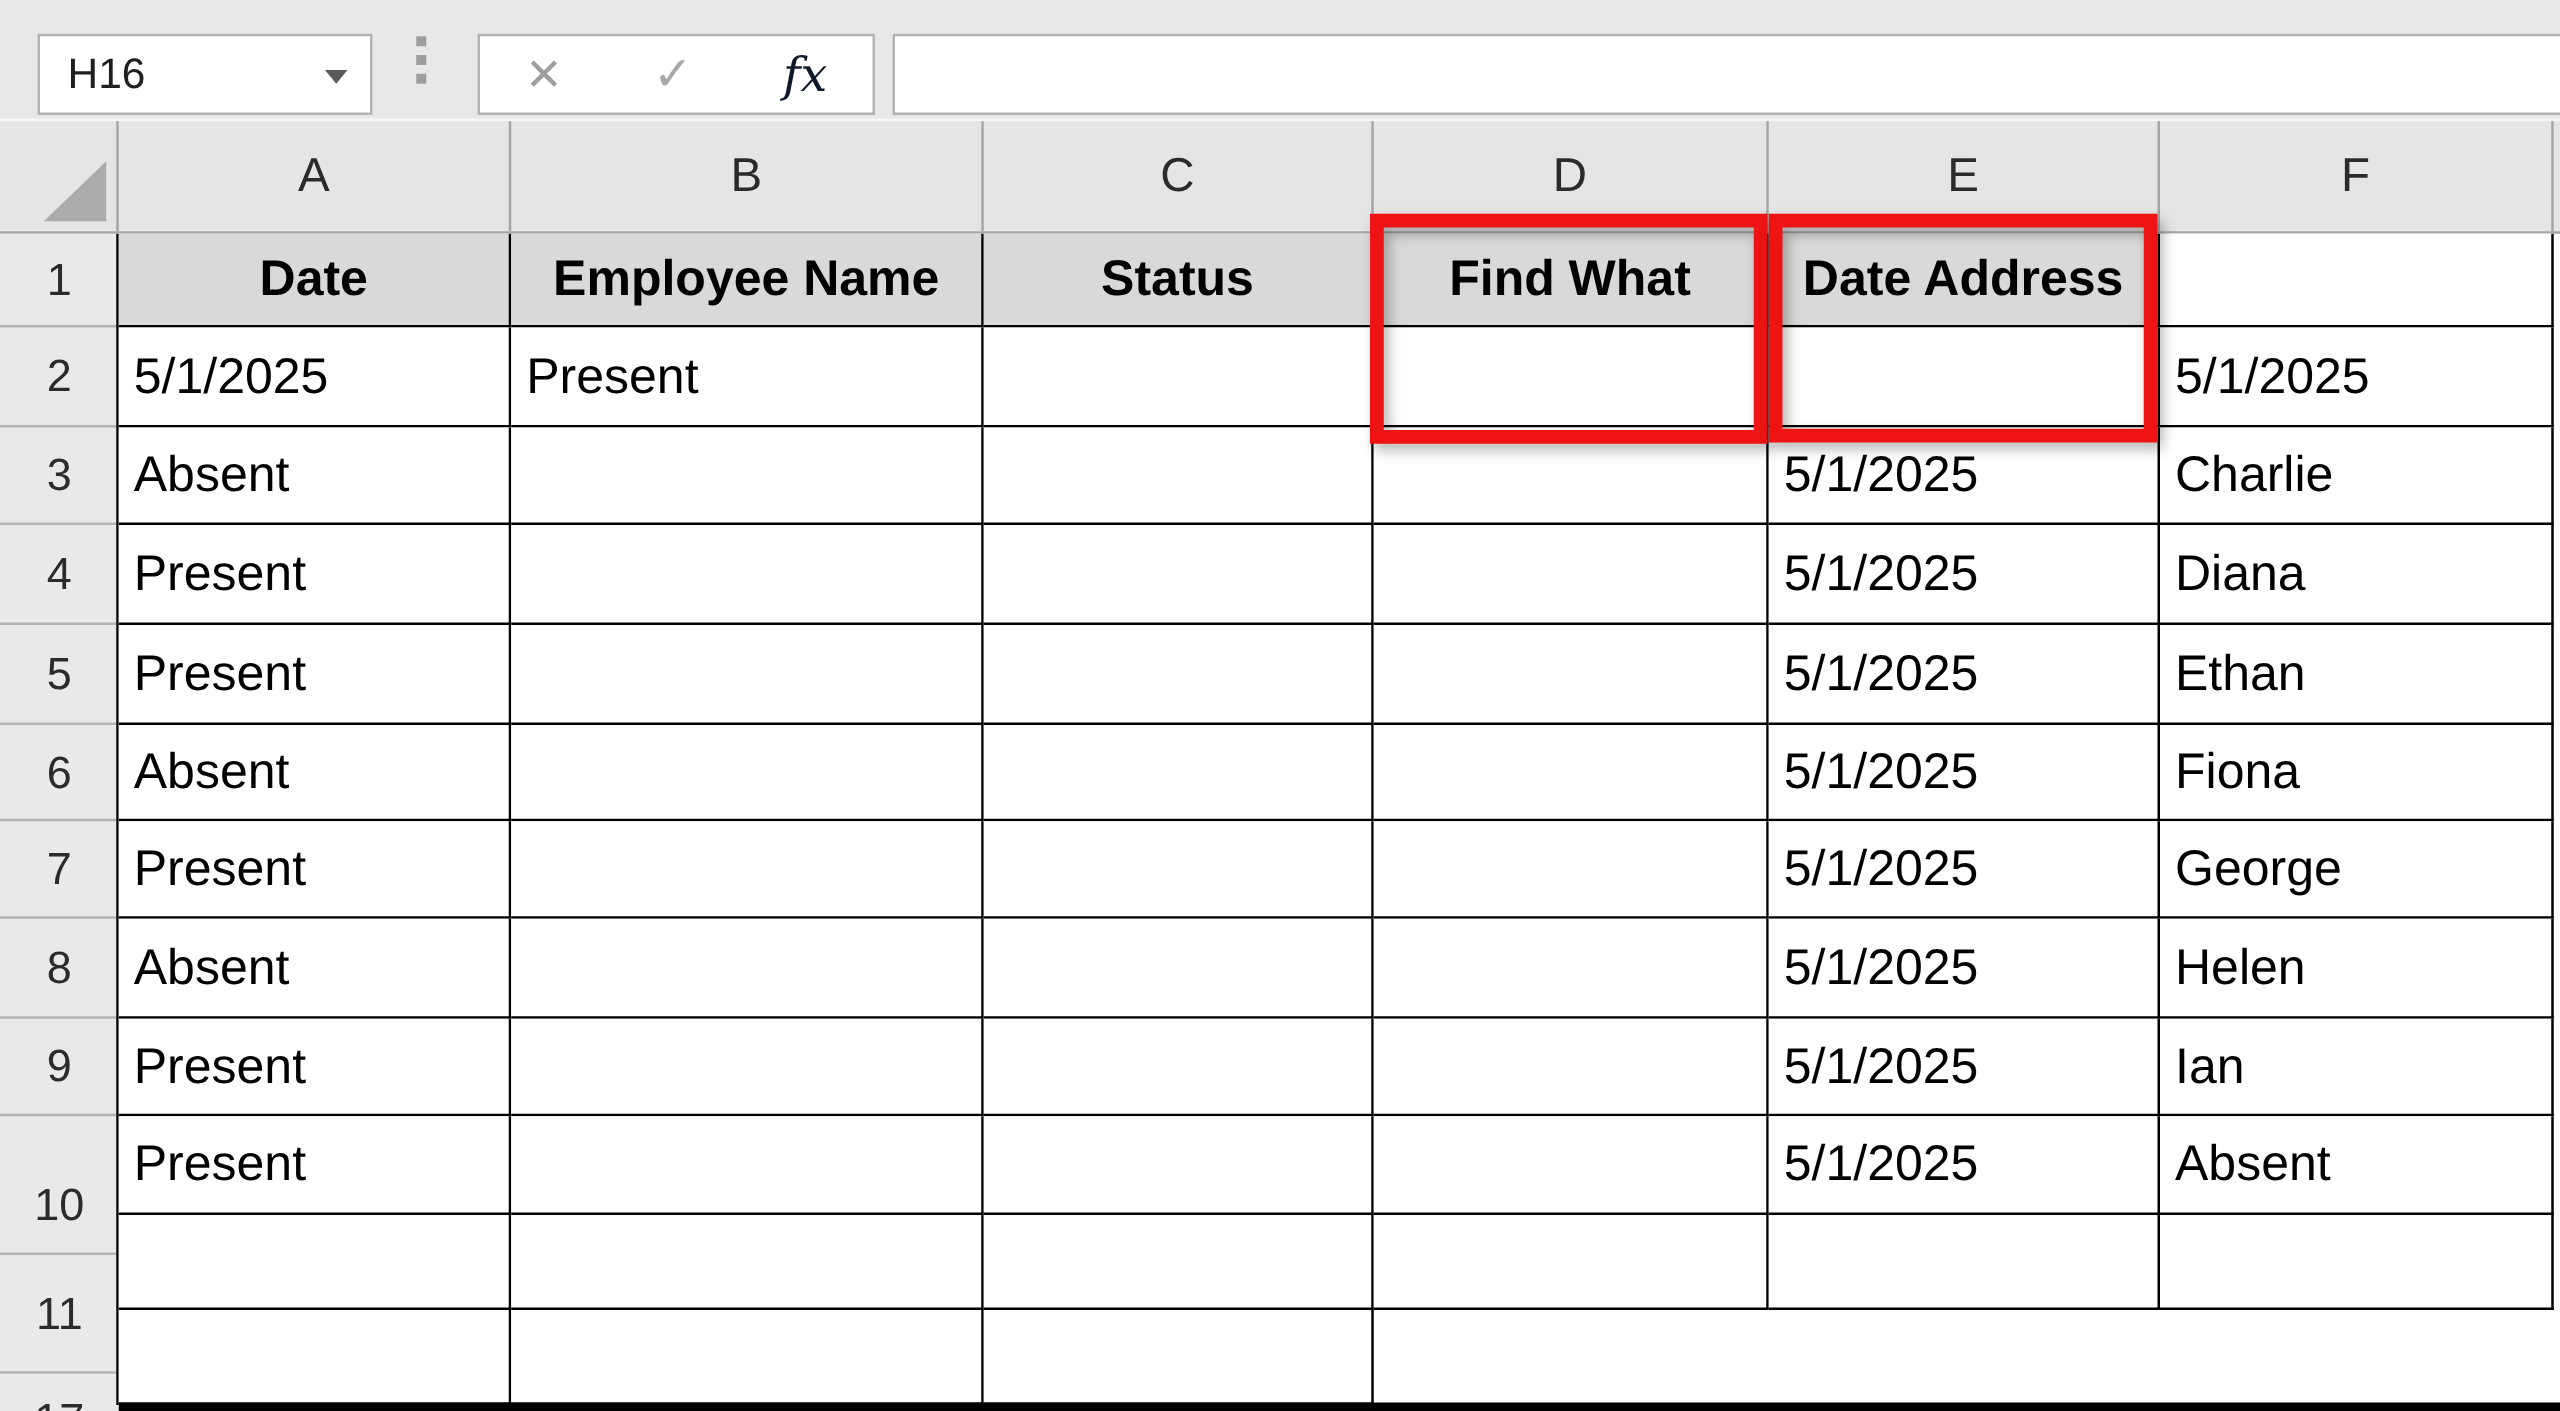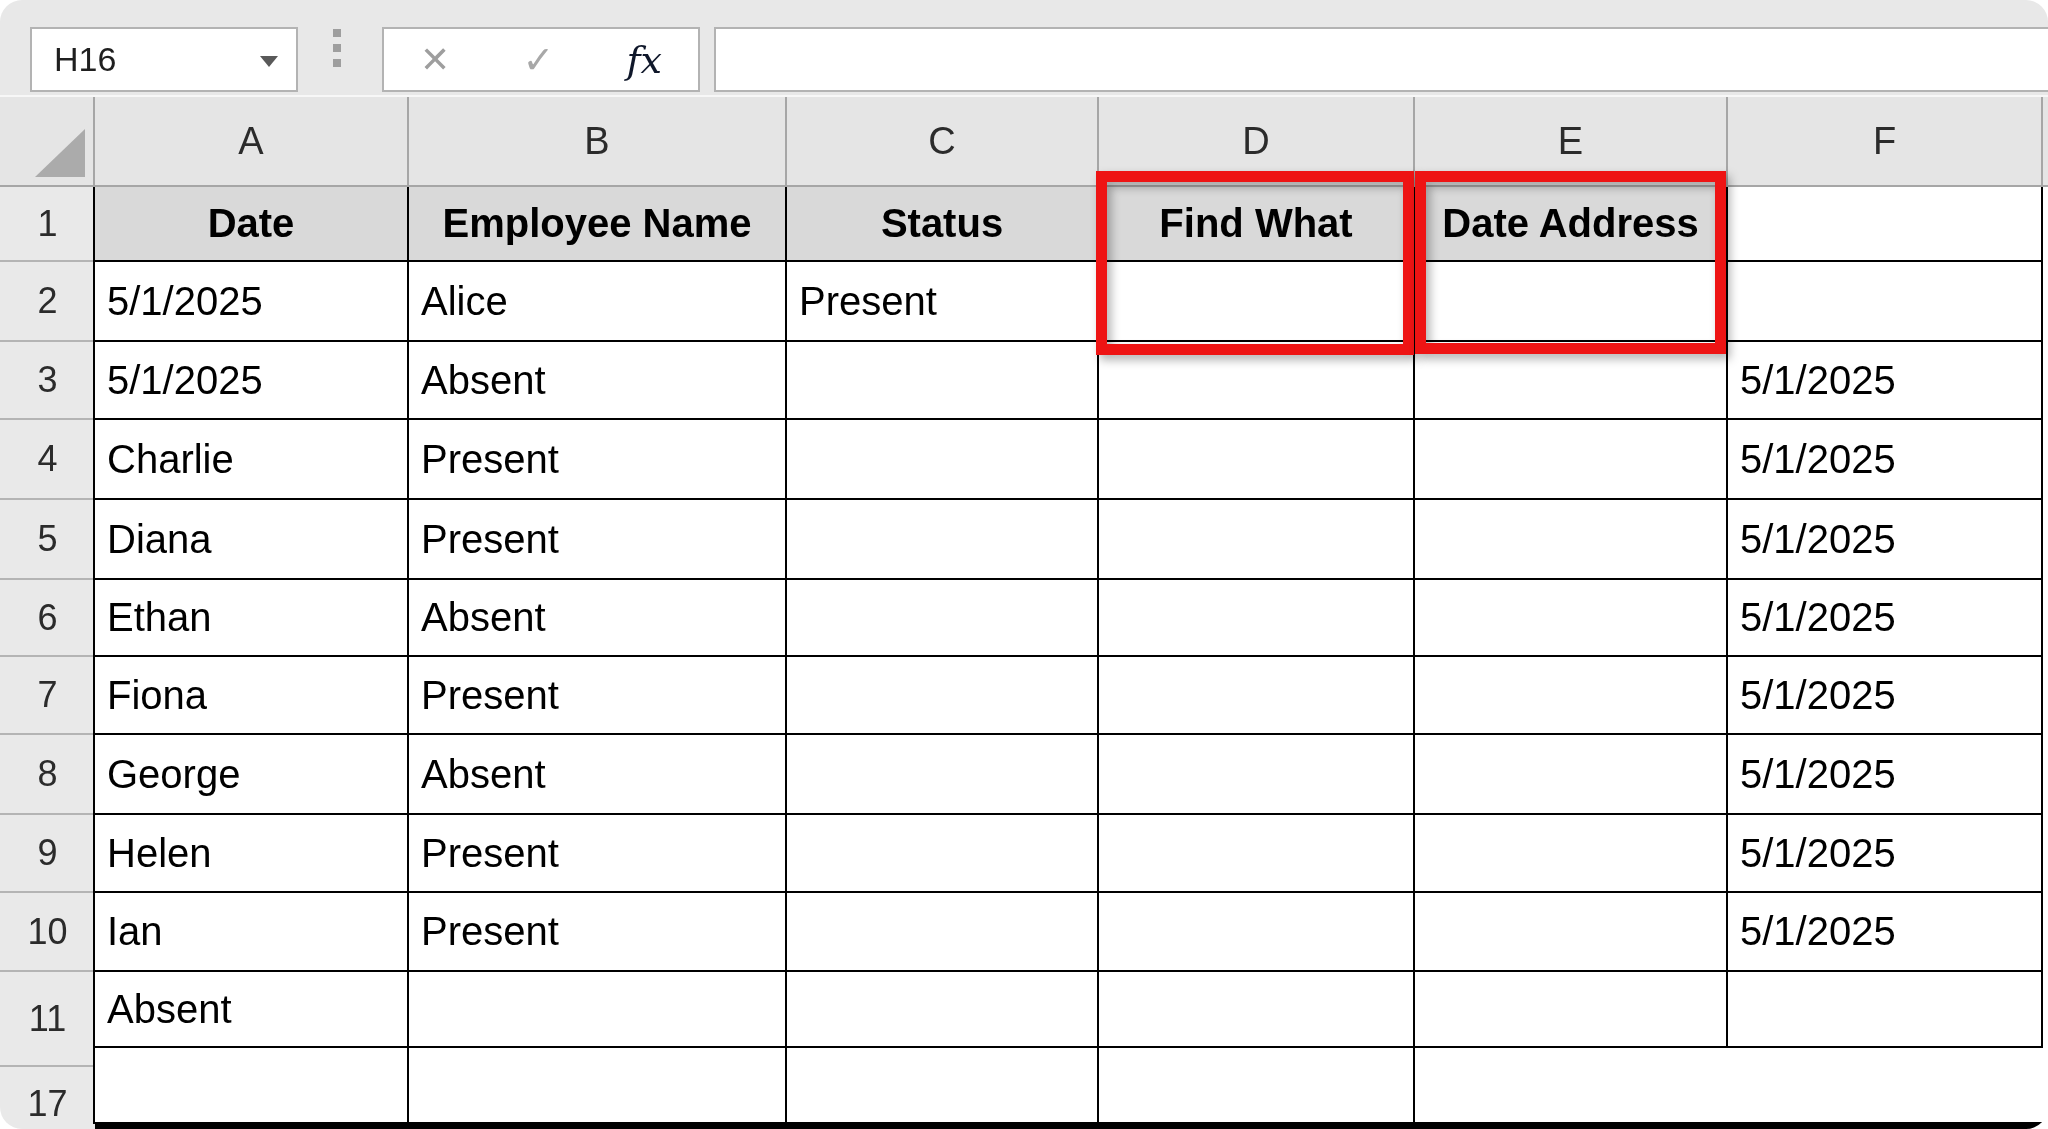--- a/index.html
+++ b/index.html
@@ -1,18 +1,18 @@
 <!DOCTYPE html>
 <html><head>
 <meta charset="utf-8">
 <style>
   html,body{margin:0;padding:0;background:#ffffff;}
   .screen{
     position:relative;width:2048px;height:1129px;overflow:hidden;
-    background:#ffffff;font-family:"Liberation Sans",sans-serif;border-radius:22px;
+    background:#ffffff;font-family:"Liberation Sans",sans-serif;
     -webkit-font-smoothing:antialiased;
   }
   
   .toolbar{position:absolute;left:0;top:0;width:2048px;height:95px;background:#e8e8e8;}
   .namebox{
     position:absolute;left:30px;top:27px;width:268px;height:65px;
     background:#ffffff;border:2px solid #b3b3b3;box-sizing:border-box;
     display:flex;align-items:center;
   }
   .namebox .nb-val{padding-left:22px;font-size:34px;color:#1f1f1f;}
@@ -127,35 +127,34 @@
 
   <div class="rh" style="height: 75px;">1</div>
       <div class="rh" style="height: 80px;">2</div>
       <div class="rh" style="height: 78px;">3</div>
       <div class="rh" style="height: 80px;">4</div>
       <div class="rh" style="height: 80px;">5</div>
       <div class="rh" style="height: 77px;">6</div>
       <div class="rh" style="height: 78px;">7</div>
       <div class="rh" style="height: 80px;">8</div>
       <div class="rh" style="height: 78px;">9</div>
-      <div class="rh" style="height: 79px;">10</div>
+      <div class="rh" style="height: 79px; margin-top: 32px;">10</div>
       <div class="rh" style="height: 95px;">11</div>
       <div class="rh" style="height: 76px;">17</div>
     </div>
 
   <div class="grid" style="grid-template-columns: 314px 378px 312px 316px 313px 315px; grid-template-rows: 75px 80px 78px 80px 80px 77px 78px 80px 78px 79px 76px 76px;">
 
   <div class="c h filled">Date</div>
       <div class="c h filled">Employee Name</div>
       <div class="c h filled">Status</div>
       <div class="c h filled">Find What</div>
       <div class="c h filled">Date Address</div>
       <div class="c h"></div>
       <div class="c">5/1/2025</div>
-      <div class="c">Alice</div>
       <div class="c">Present</div>
       <div class="c"></div>
       <div class="c"></div>
       <div class="c"></div>
       <div class="c">5/1/2025</div>
       <div class="c">Absent</div>
       <div class="c"></div>
       <div class="c"></div>
       <div class="c"></div>
       <div class="c">5/1/2025</div>

